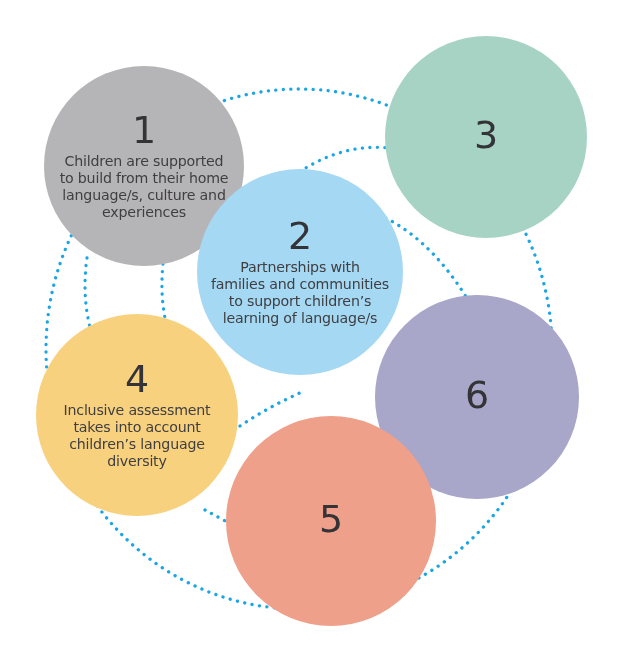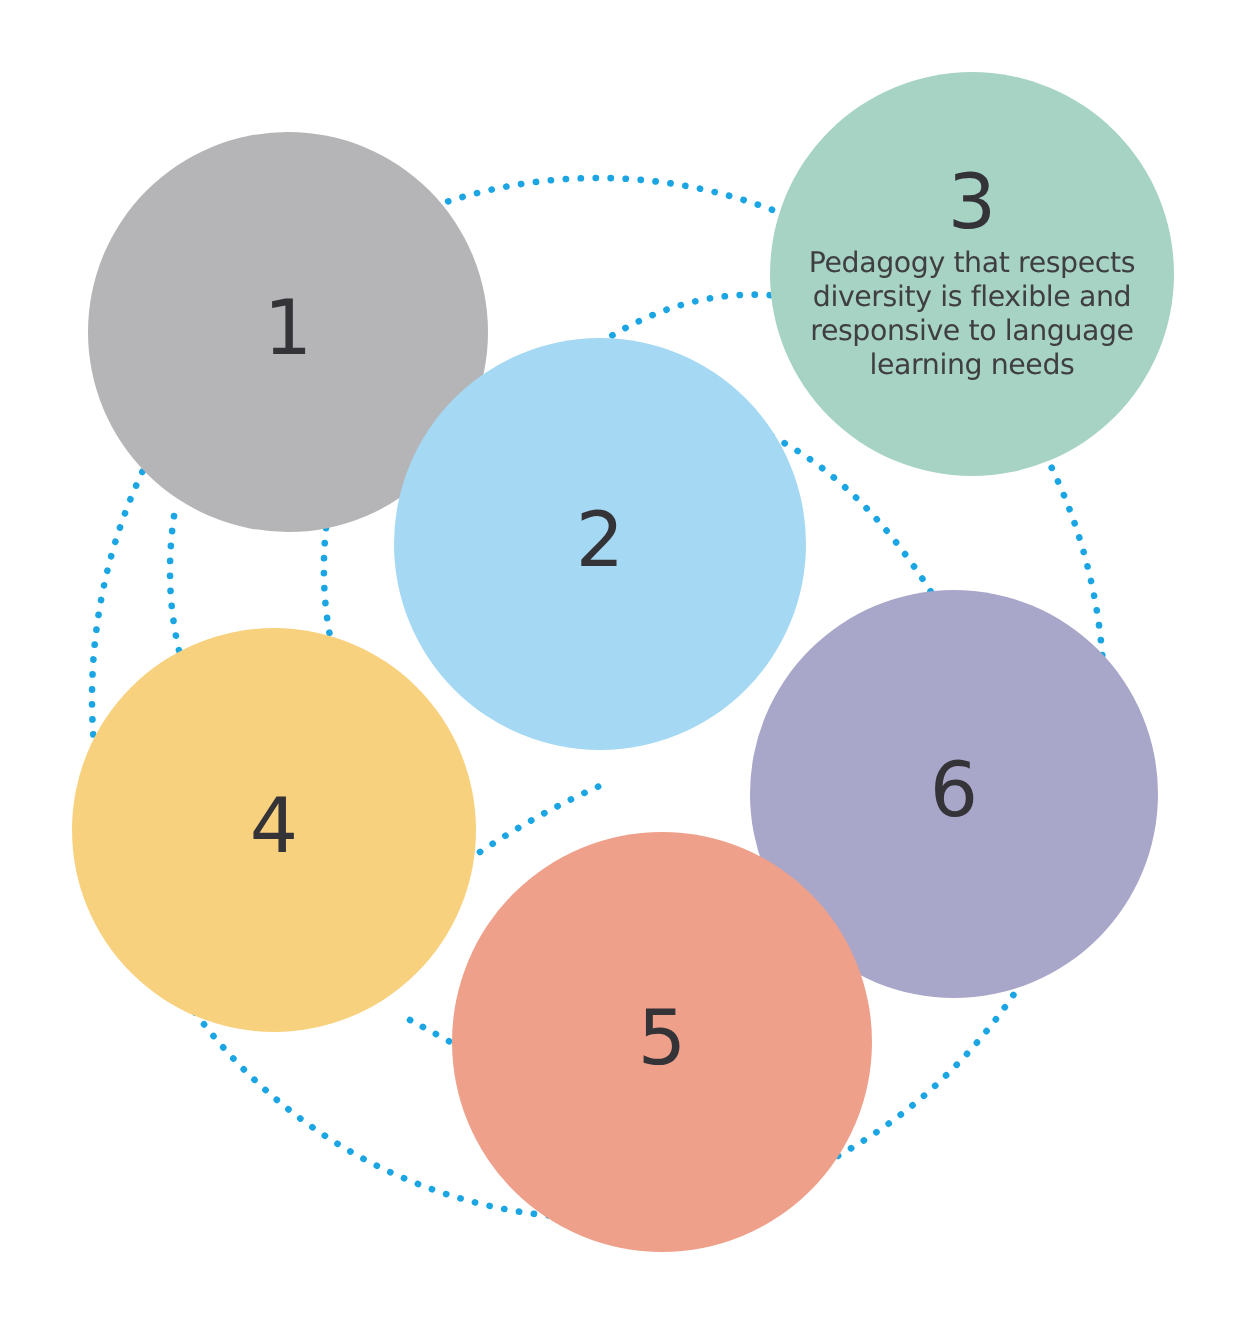--- a/index.html
+++ b/index.html
@@ -57,36 +57,44 @@
     <path d="M 276 190 Q 330 142 390 148" style="stroke: rgb(27, 166, 227);"></path>
     <path d="M 372 212 Q 427 233 468 300" style="stroke: rgb(27, 166, 227);"></path>
     <path d="M 240 426 Q 270 406 302 392" style="stroke: rgb(27, 166, 227);"></path>
     <path d="M 205 510 Q 220 518 236 527" style="stroke: rgb(27, 166, 227);"></path>
     <path d="M 87 258 Q 81 300 93 338" style="stroke: rgb(27, 166, 227);"></path>
     <path d="M 163 264 Q 159 303 170 338" style="stroke: rgb(27, 166, 227);"></path>
   </svg>
 
   <div class="node n1" style="background-color: rgb(181, 180, 182);">
     <div class="num" style="color: rgb(52, 51, 55);">1</div>
+    <div class="txt">Children are supported
+to build from their home
+language/s, culture and
+experiences</div>
   </div>
 
   <div class="node n2" style="background-color: rgb(165, 216, 243);">
     <div class="num" style="color: rgb(52, 51, 55);">2</div>
+    <div class="txt">Partnerships with
+families and communities
+to support children’s
+learning of language/s</div>
   </div>
 
   <div class="node n3" style="background-color: rgb(167, 211, 197);">
     <div class="num" style="color: rgb(52, 51, 55);">3</div>
-    <div class="txt">Pedagogy that respects
-diversity is flexible and
-responsive to language
-learning needs</div>
   </div>
 
   <div class="node n4" style="background-color: rgb(248, 209, 126);">
     <div class="num" style="color: rgb(52, 51, 55);">4</div>
+    <div class="txt">Inclusive assessment
+takes into account
+children’s language
+diversity</div>
   </div>
 
   <div class="node n5" style="background-color: rgb(239, 160, 138);">
     <div class="num" style="color: rgb(52, 51, 55);">5</div>
   </div>
 
   <div class="node n6" style="background-color: rgb(168, 166, 201);">
     <div class="num" style="color: rgb(52, 51, 55);">6</div>
   </div>
 

